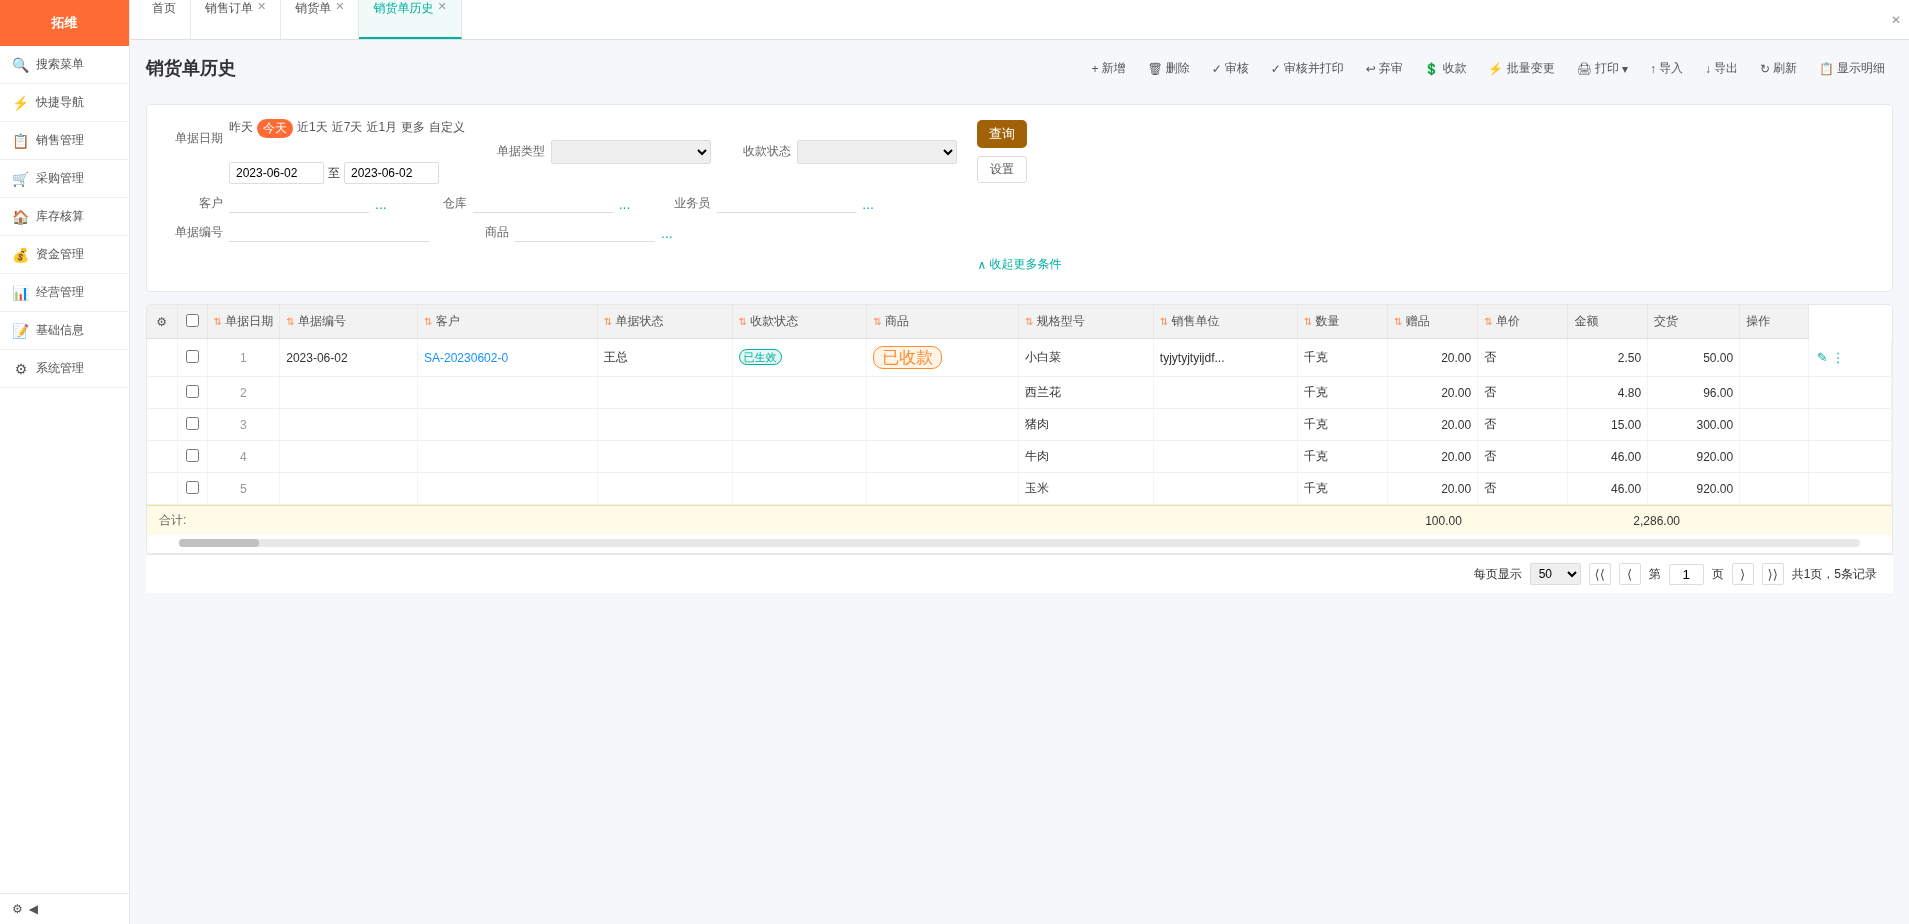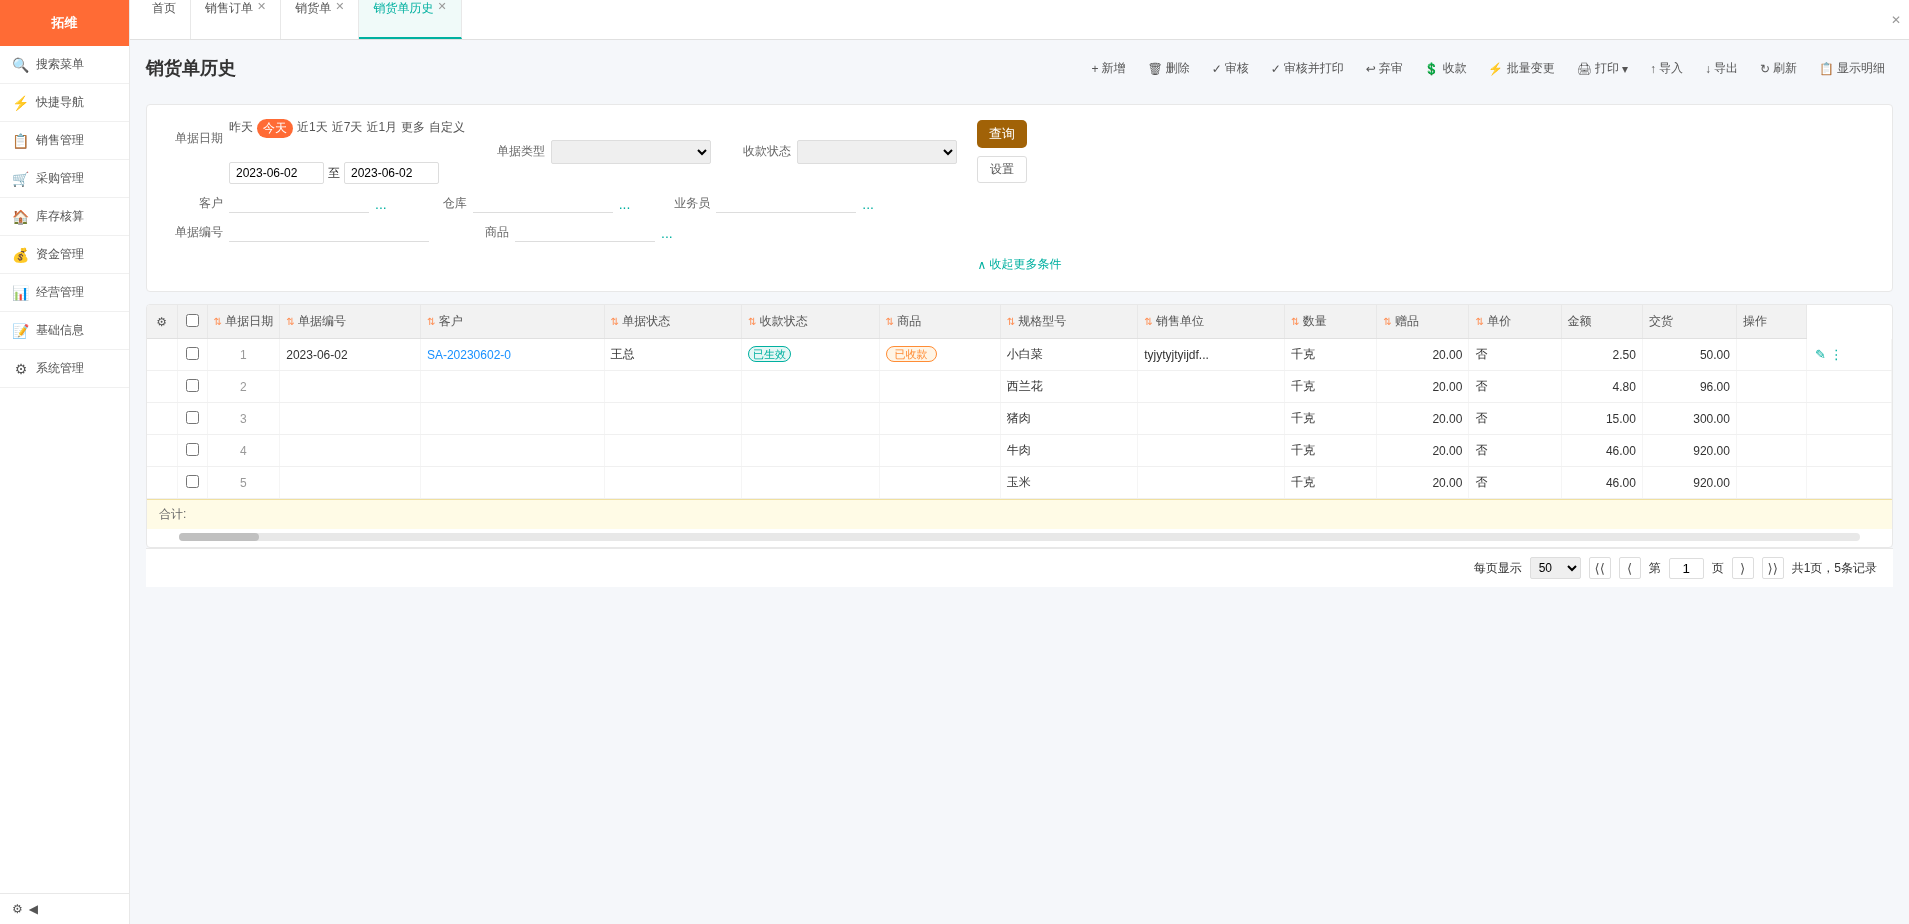--- a/index.html
+++ b/index.html
@@ -52,21 +52,21 @@
 
     
     .table-wrap { background: white; border-radius: 4px; border: 1px solid #e8e8e8; overflow: hidden; }
     table { width: 100%; border-collapse: collapse; font-size: 12px; }
     thead tr { background: #f2f2f2; }
     th { padding: 8px 6px; text-align: left; color: #555; font-weight: normal; border-bottom: 1px solid #e0e0e0; border-right: 1px solid #e8e8e8; white-space: nowrap; }
     th.sortable { cursor: pointer; }
     th .sort-icon { color: #ff8c50; font-size: 10px; }
     td { padding: 7px 6px; border-bottom: 1px solid #f0f0f0; border-right: 1px solid #f5f5f5; color: #333; }
     .badge-active { background: #e6f7f5; color: #00b0a0; border: 1px solid #00b0a0; border-radius: 10px; padding: 1px 4px; font-size: 11px; }
-    .badge-paid { background: #fff5e6; color: #ff8c35; border: 1px solid #ff8c35; border-radius: 10px; padding: 1px 8px; font-size: 11px; }
+    .badge-paid { background: #fff5e6; color: #ff8c35; border: 1px solid #ff8c35; border-radius: 10px; padding: 1px 8px; font-size: 17px; }
     .action-btn { color: #00b0a0; cursor: pointer; font-size: 13px; margin: 0 2px; }
     .checkbox-cell { text-align: center; width: 30px; }
     .settings-cell { text-align: center; width: 30px; }
     .no-cell { text-align: center; width: 35px; color: #999; }
 
     
     .table-footer { background: #fffbe6; border-top: 1px solid #f0e0a0; display: flex; align-items: center; padding: 6px 12px; }
     .footer-label { color: #666; min-width: 60px; }
     .footer-total { flex: 1; display: flex; gap: 40px; align-items: center; }
 
@@ -409,20 +409,27 @@
     <td style="text-align:right;">46.00</td>
     <td style="text-align:right;">920.00</td>
     <td></td>
     <td></td>
   </tr>
           </tbody>
       </table>
 
       <div class="table-footer">
         <span class="footer-label">合计:</span>
+        <div class="footer-total">
+  <span style="flex:8"></span>
+  <span style="min-width:80px;text-align:right;padding-right:20px;">100.00</span>
+  <span style="flex:0.5;"></span>
+  <span style="min-width:100px;text-align:right;padding-right:60px;">2,286.00</span>
+  <span style="min-width:100px;"></span>
+</div>
       </div>
 
       <div style="padding:4px 16px 6px;">
         <div class="scroll-bar">
           <div class="scroll-thumb"></div>
         </div>
       </div>
     </div>
 
     <div class="pagination-bar">

